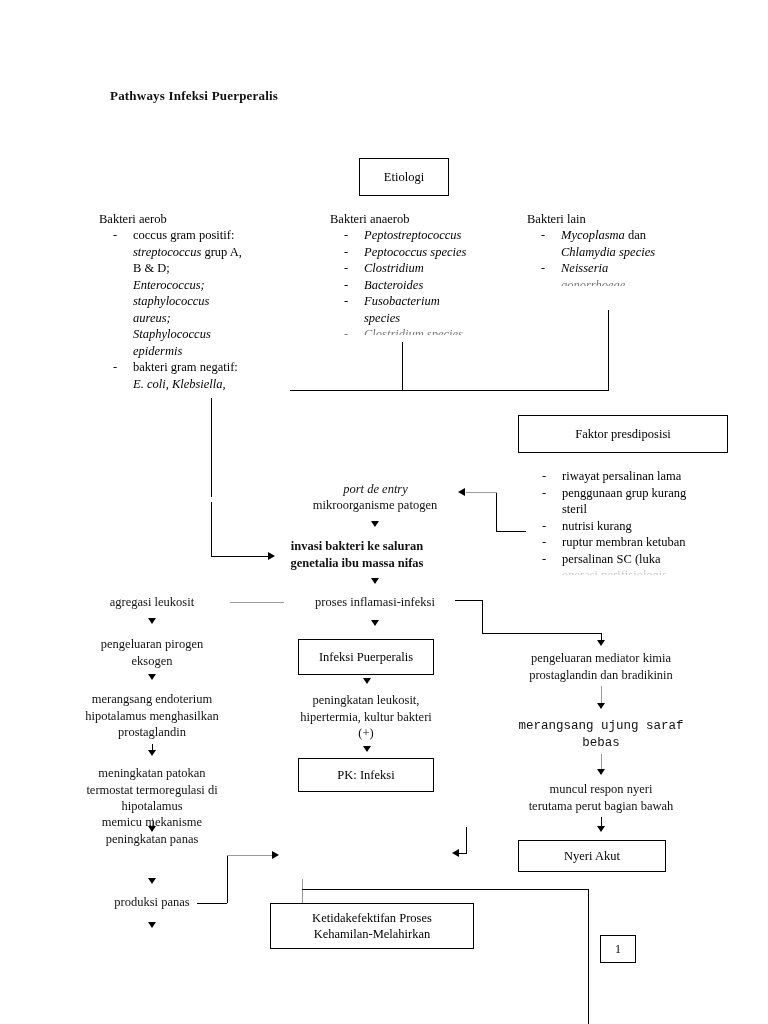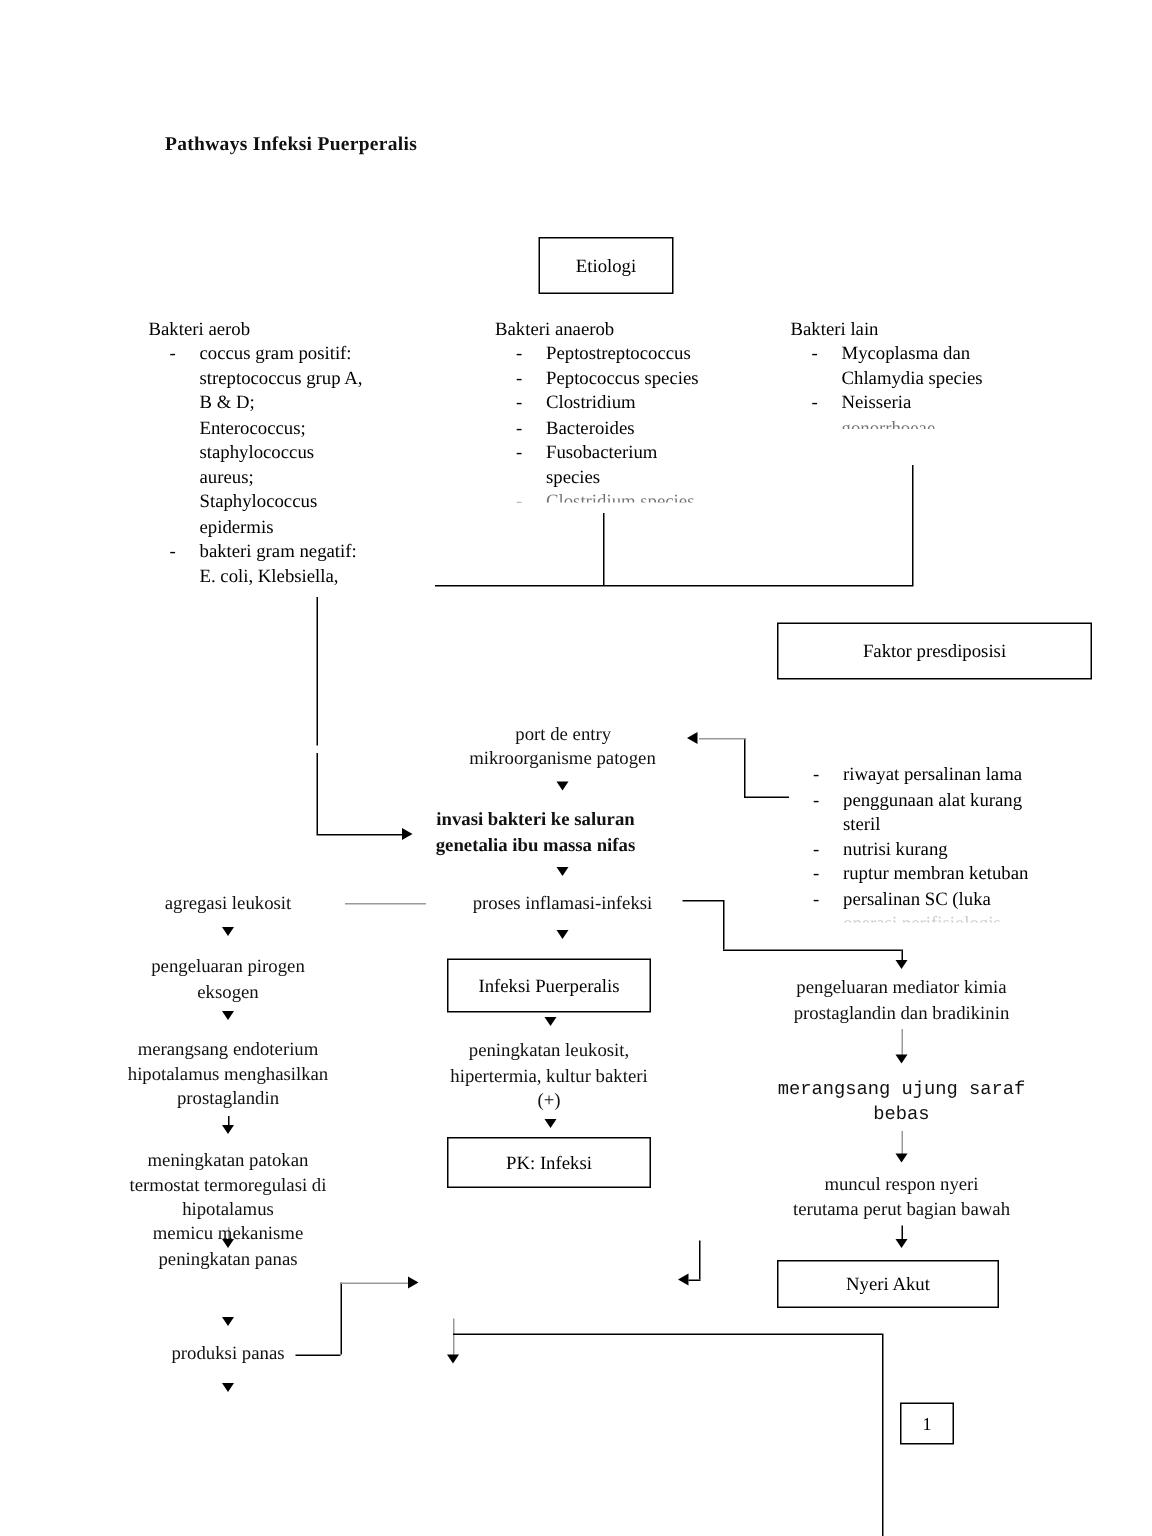--- a/index.html
+++ b/index.html
@@ -22,21 +22,21 @@
 
   
   .tx {
     position: absolute;
     font-size: 12.5px;
     line-height: 16.5px;
     color: #111;
     white-space: pre-line;
   }
   .ctr { text-align: center; }
-  .ital { }
+  .ital { font-style: italic; }
   .title {
     font-weight: bold;
     font-size: 13px;
     letter-spacing: .2px;
   }
 
   
   .box {
     position: absolute;
     border: 1px solid #000;
@@ -180,24 +180,24 @@
 
   <div class="ln v" style="left:211px; top:398px; height:99px;"></div>
   <div class="ln v" style="left:211px; top:502px; height:54px;"></div>
   <div class="ln h" style="left:211px; top:556px; width:62px;"></div>
   <div class="arrow-r" style="left:268px; top:552px;"></div>
 
   <div class="box shadow2" style="left:518px; top:415px; width:210px; height:38px;">
     <span>Faktor presdiposisi</span>
   </div>
 
-  <ul class="bl" style="left:528px; top:468px; width:180px;margin-top:40px;">
+  <ul class="bl" style="left:528px; top:468px; width:180px;">
     <li>riwayat persalinan
 lama</li>
-    <li>penggunaan alat
+    <li>penggunaan grup
 kurang steril</li>
     <li>nutrisi kurang</li>
     <li>ruptur membran
 ketuban</li>
     <li class="clip" style="height:24px;">
       <span style="display:block;">persalinan SC (luka</span>
       <span class="fade2" style="display:block;">operasi perifisiologis</span>
     </li>
   </ul>
 
@@ -293,20 +293,24 @@
   <div class="ln v" style="left:466px; top:827px; height:26px;"></div>
   <div class="ln h" style="left:466px; top:853px; width:0px;"></div>
   <div class="ln h" style="left:466px; top:827px; width:0px;"></div>
   <div class="ln h" style="left:466px; top:853px; width:0px;"></div>
   <div class="arrow-l" style="left:452px; top:849px;"></div>
   <div class="ln h" style="left:459px; top:853px; width:8px;"></div>
 
   <div class="ln v thin" style="left:302px; top:879px; height:28px;"></div>
   <div class="arrow-d" style="left:298px; top:903px;"></div>
 
+  <div class="box shadow2" style="left:270px; top:903px; width:204px; height:46px;">
+    <span style="white-space:pre-line;">Ketidakefektifan Proses
+Kehamilan-Melahirkan</span>
+  </div>
 
   <div class="ln h" style="left:302px; top:889px; width:286px;"></div>
   <div class="ln v" style="left:588px; top:889px; height:135px;"></div>
 
   <div class="box shadow2" style="left:600px; top:935px; width:36px; height:28px; font-size:12px;">
     <span>1</span>
   </div>
 
 </div>
 

